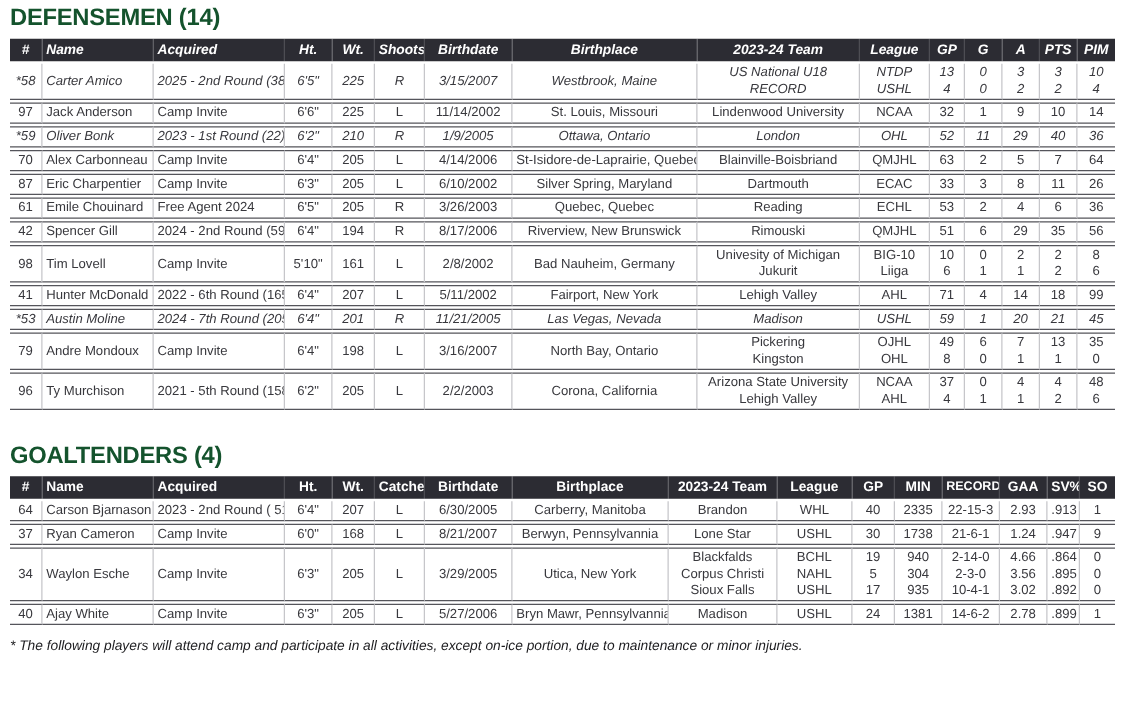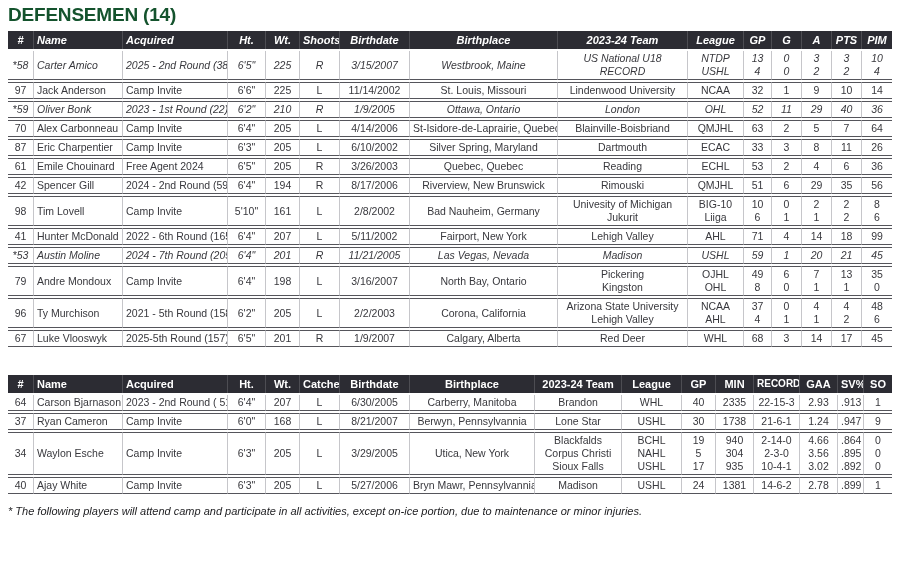--- a/index.html
+++ b/index.html
@@ -392,42 +392,26 @@
           </td>
           <td>
             <div class="line">4</div>
             <div class="line">2</div>
           </td>
           <td>
             <div class="line">48</div>
             <div class="line">6</div>
           </td>
         </tr>
-        <tr>
-          <td>67</td>
-          <td>Luke Vlooswyk</td>
-          <td>2025-5th Round (157)</td>
-          <td>6'5"</td>
-          <td>201</td>
-          <td>R</td>
-          <td>1/9/2007</td>
-          <td>Calgary, Alberta</td>
-          <td>Red Deer</td>
-          <td>WHL</td>
-          <td>68</td>
-          <td>3</td>
-          <td>14</td>
-          <td>17</td>
-          <td>45</td>
-        </tr>
       </tbody>
   </table>
 </section>
 
 <section id="goaltenders-section">
+  <h2 class="roster-title">GOALTENDERS (4)</h2>
   <table class="roster goalie">
     <colgroup>
       <col style="width:26px">
         <col style="width:89px">
         <col style="width:105px">
         <col style="width:38px">
       <col style="width:34px">
         <col style="width:40px">
         <col style="width:70px">
         <col style="width:125px">

